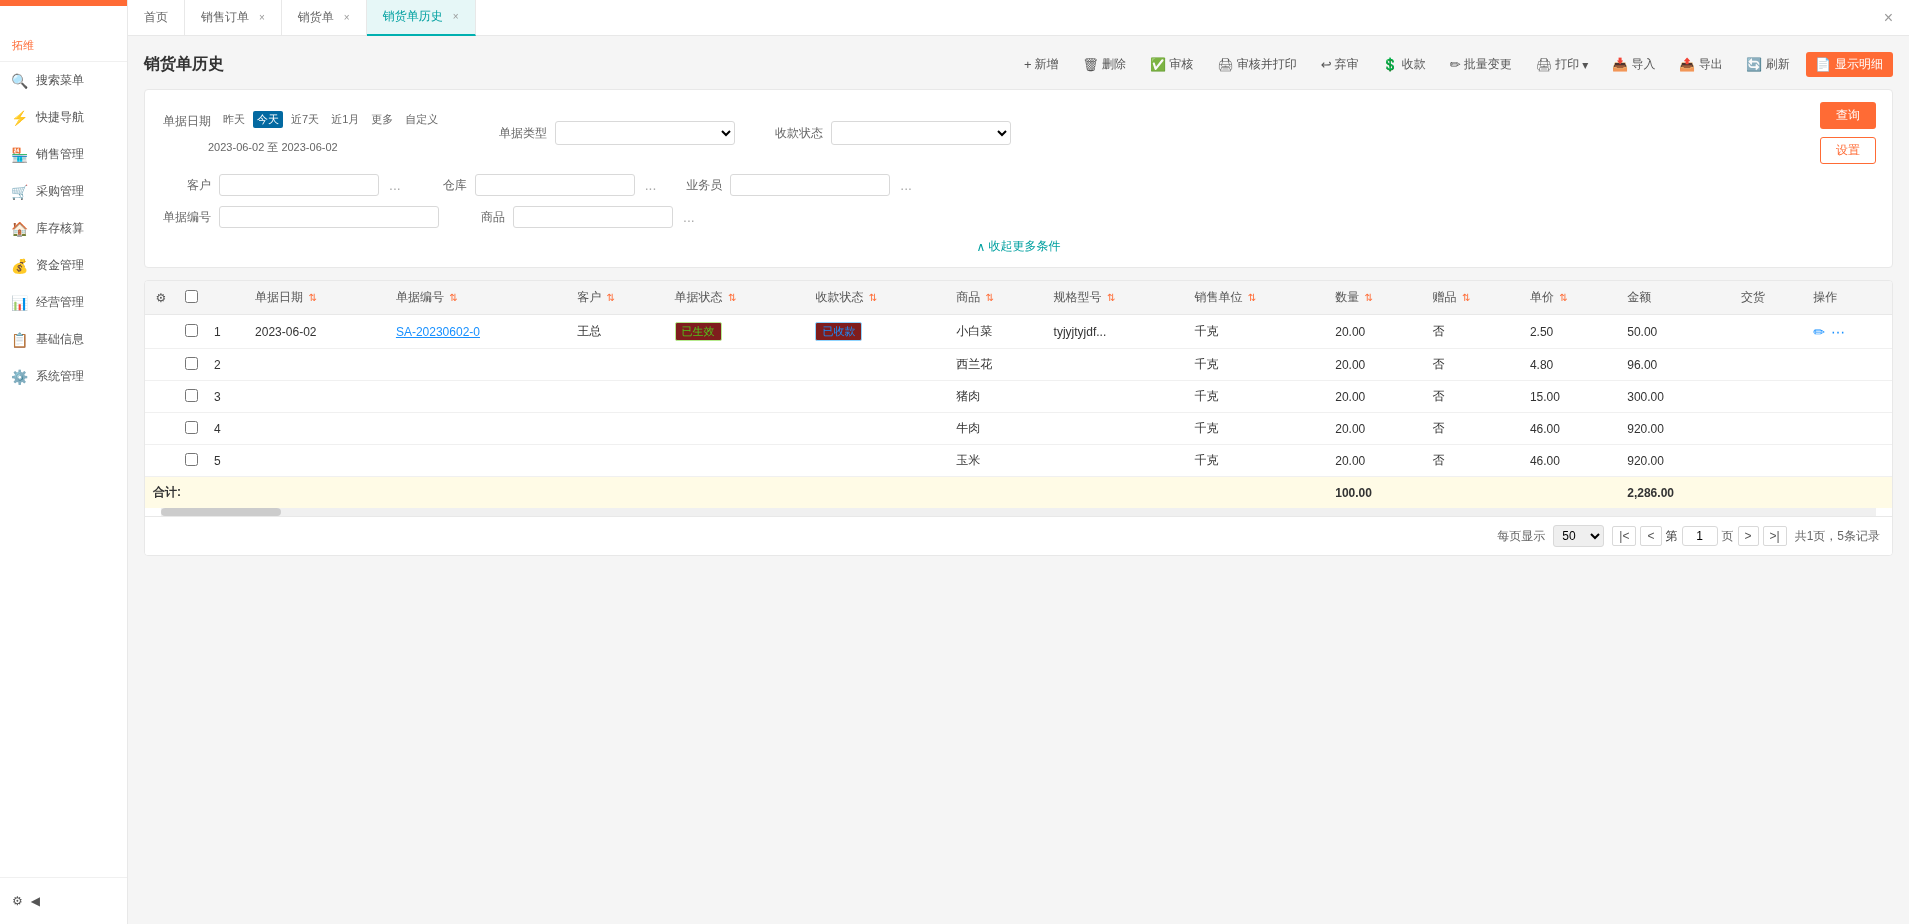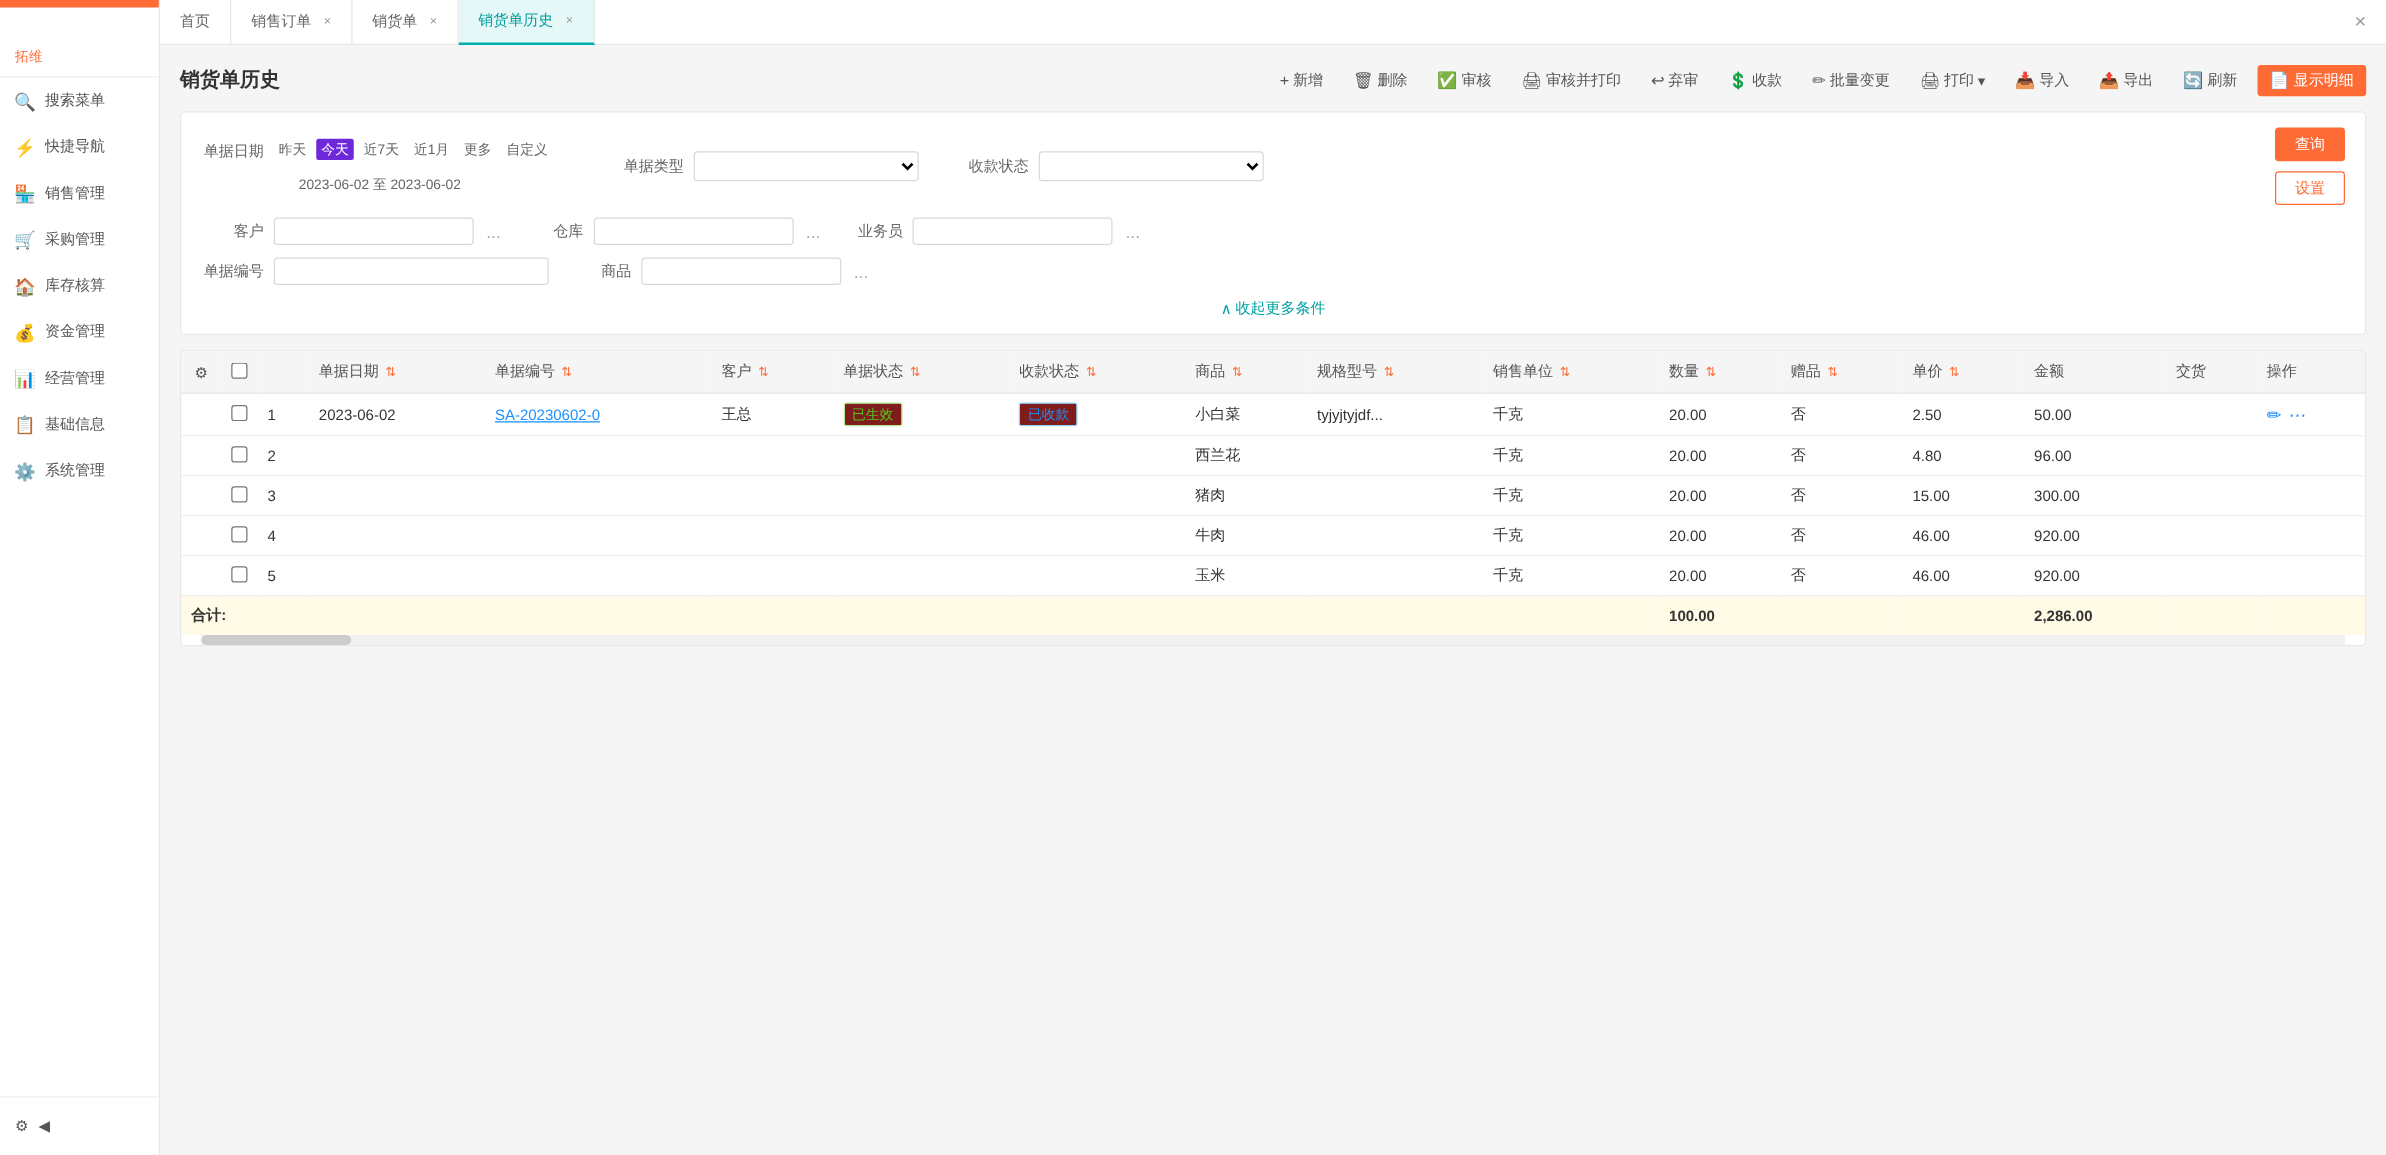--- a/index.html
+++ b/index.html
@@ -40,21 +40,21 @@
     
     .filter-panel { background: #fff; border: 1px solid #e8e8e8; border-radius: 4px; padding: 12px 16px; margin-bottom: 12px; }
     .filter-row { display: flex; align-items: center; margin-bottom: 10px; gap: 16px; }
     .filter-item { display: flex; align-items: center; gap: 8px; min-width: 220px; }
     .filter-label { color: #666; font-size: 12px; white-space: nowrap; min-width: 50px; text-align: right; }
     .filter-input { border: 1px solid #d9d9d9; border-radius: 3px; padding: 3px 8px; font-size: 12px; width: 160px; }
     .filter-select { border: 1px solid #d9d9d9; border-radius: 3px; padding: 3px 8px; font-size: 12px; width: 180px; background: #fff; }
     .filter-dots { color: #aaa; cursor: pointer; font-size: 14px; margin-left: 2px; }
     .date-quick { display: flex; align-items: center; gap: 4px; margin-bottom: 4px; }
     .date-quick-btn { font-size: 11px; color: #666; cursor: pointer; padding: 1px 4px; }
-    .date-quick-btn.active { background: #6d28d9; color: #fff; border-radius: 2px; }
+    .date-quick-btn.active { background: #0369a1; color: #fff; border-radius: 2px; }
     .date-value { font-size: 11px; color: #666; }
     .collapse-btn { color: #00a0a0; cursor: pointer; font-size: 12px; display: flex; align-items: center; gap: 3px; justify-content: center; margin-top: 4px; }
 
     
     .query-btn { background: #ff6b35; color: #fff; border: none; border-radius: 3px; padding: 5px 16px; cursor: pointer; font-size: 12px; }
     .setting-btn { background: #fff; color: #ff6b35; border: 1px solid #ff6b35; border-radius: 3px; padding: 4px 12px; cursor: pointer; font-size: 12px; margin-top: 4px; }
 
     
     .table-wrap { background: #fff; border: 1px solid #e8e8e8; border-radius: 4px; overflow: hidden; }
     table { width: 100%; border-collapse: collapse; font-size: 12px; }
@@ -232,21 +232,21 @@
             <span class="filter-label">单据日期</span>
             <div class="date-quick">
               <span class="date-quick-btn">昨天</span>
               <span class="date-quick-btn active">今天</span>
               <span class="date-quick-btn">近7天</span>
               <span class="date-quick-btn">近1月</span>
               <span class="date-quick-btn">更多</span>
               <span class="date-quick-btn">自定义</span>
             </div>
           </div>
-          <div style="margin-left:78px;">
+          <div style="margin-left:47px;">
             <span class="date-value">2023-06-02 至 2023-06-02</span>
           </div>
         </div>
 
         <div class="filter-item" style="min-width:260px;">
           <span class="filter-label">单据类型</span>
           <select class="filter-select">
             <option value=""></option>
           </select>
           <span style="color:#aaa;font-size:11px;"></span>
@@ -511,15 +511,32 @@
             <td></td>
             <td></td>
           </tr>
         </tfoot>
       </table>
 
       <div class="scroll-bar-area">
         <div class="scroll-thumb"></div>
       </div>
 
+      <div class="pagination">
+        <span class="page-size-label">每页显示</span>
+        <select class="page-size-select">
+          <option value="50">50</option>
+          <option value="100">100</option>
+        </select>
+        <div class="page-nav">
+          <button class="page-nav-btn">|&lt;</button>
+          <button class="page-nav-btn">&lt;</button>
+          <span>第</span>
+          <input class="page-input" type="text" value="1" style="">
+          <span class="page-info">页</span>
+          <button class="page-nav-btn">&gt;</button>
+          <button class="page-nav-btn">&gt;|</button>
+        </div>
+        <span class="page-info">共1页，5条记录</span>
+      </div>
     </div>
   </div>
 </div>
 
 </body></html>

